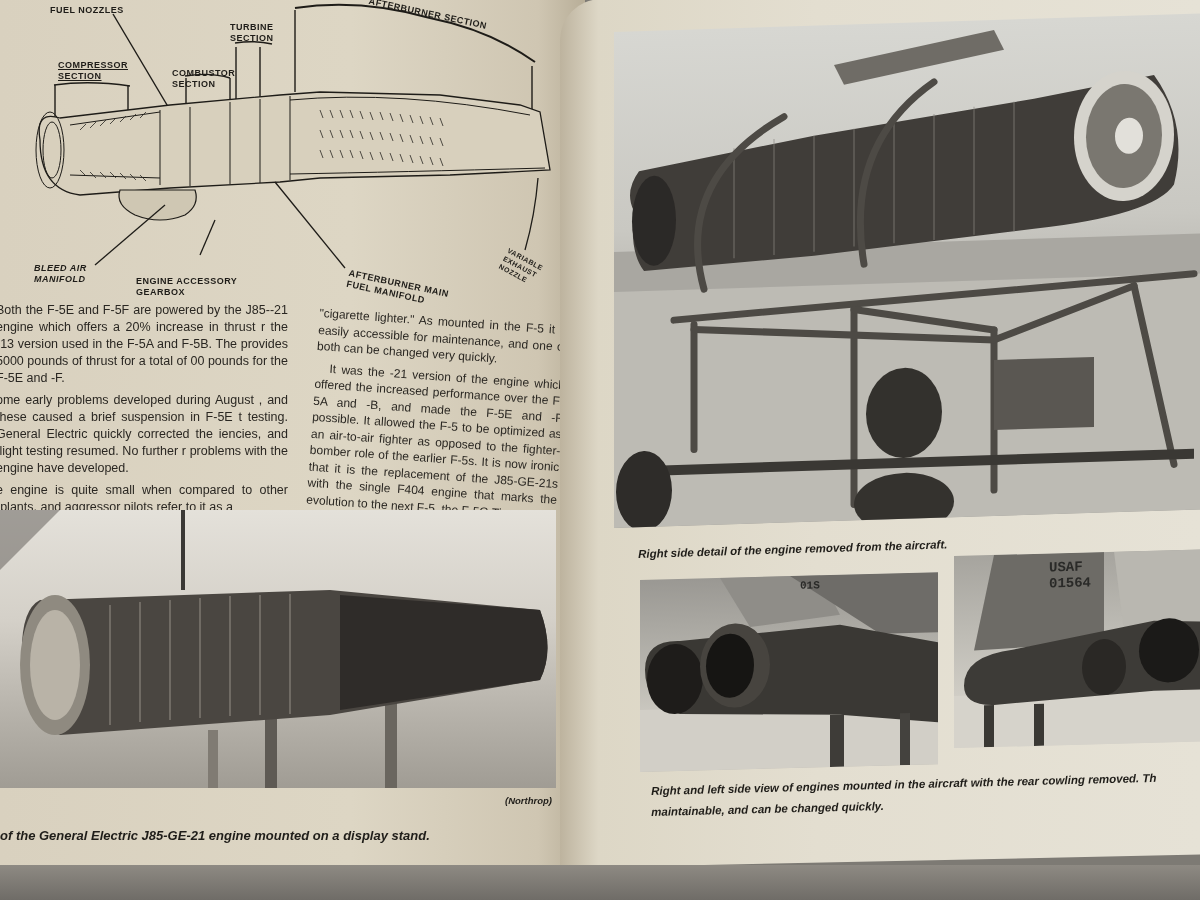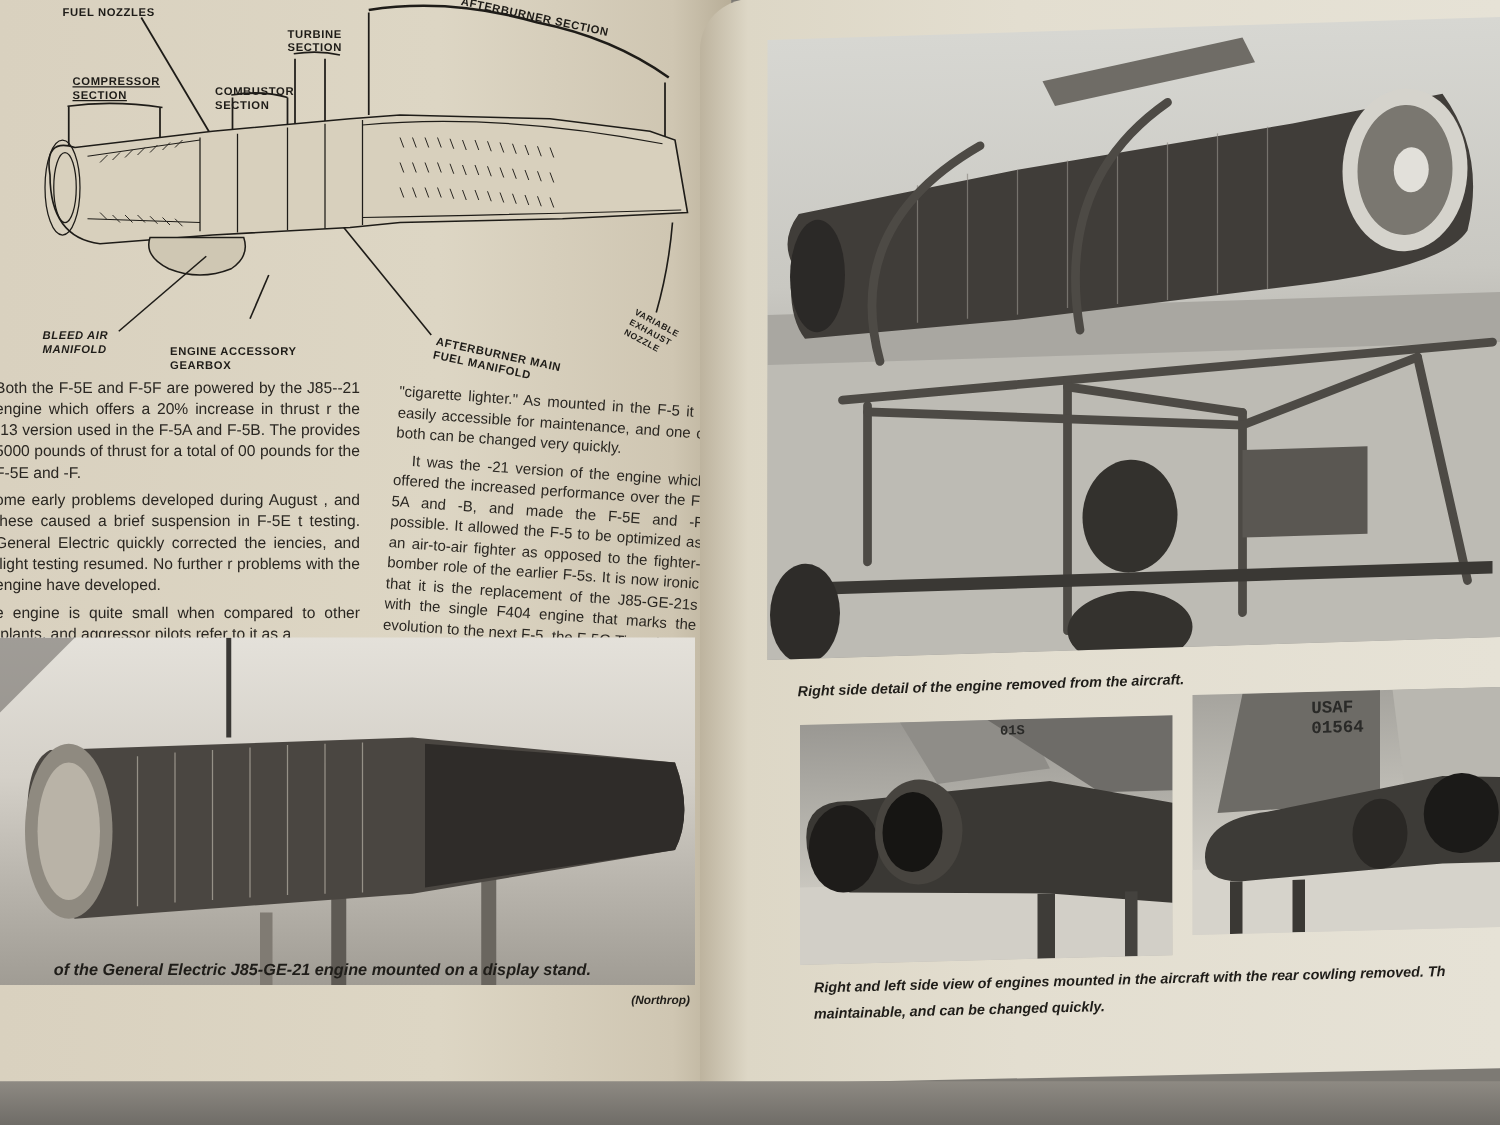--- a/index.html
+++ b/index.html
@@ -151,21 +151,21 @@
         <path d="M40 90 Q20 100 22 150 Q25 210 60 225 L330 205 L540 170 Q555 140 540 100 L330 80 Z" fill="#4a4641"></path>
         <ellipse cx="55" cy="155" rx="35" ry="70" fill="#8f8a80"></ellipse>
         <ellipse cx="55" cy="155" rx="25" ry="55" fill="#b9b3a7"></ellipse>
         <path d="M340 85 L540 100 Q555 140 540 170 L340 200 Z" fill="#2f2c29"></path>
         <g stroke="#c9c3b6" stroke-width="1" opacity="0.6">
           <path d="M110 95 L110 215 M140 92 L140 212 M170 90 L170 210 M200 88 L200 208 M230 86 L230 206 M260 85 L260 205 M290 84 L290 204"></path>
         </g>
         <path d="M0 0 L60 0 L20 40 L0 60 Z" fill="#5b5853" opacity="0.5"></path>
       </svg>
     </div>
-    <div class="cap" style="left:0;top:768px;font-size:13px;padding-left:43px;">of the General Electric J85-GE-21 engine mounted on a display stand.</div>
+    <div class="cap" style="left:0;top:828px;font-size:13px;">of the General Electric J85-GE-21 engine mounted on a display stand.</div>
     <div class="credit" style="left:505px;top:795px;">(Northrop)</div>
   </div>
 
   <div class="page-right"></div>
 
   <div class="photo photo-top">
     <svg width="586" height="496" viewBox="0 0 586 496">
       <rect x="0" y="260" width="586" height="236" fill="#bdbbb4"></rect>
       <rect x="0" y="220" width="586" height="40" fill="#a9a7a1"></rect>
 

